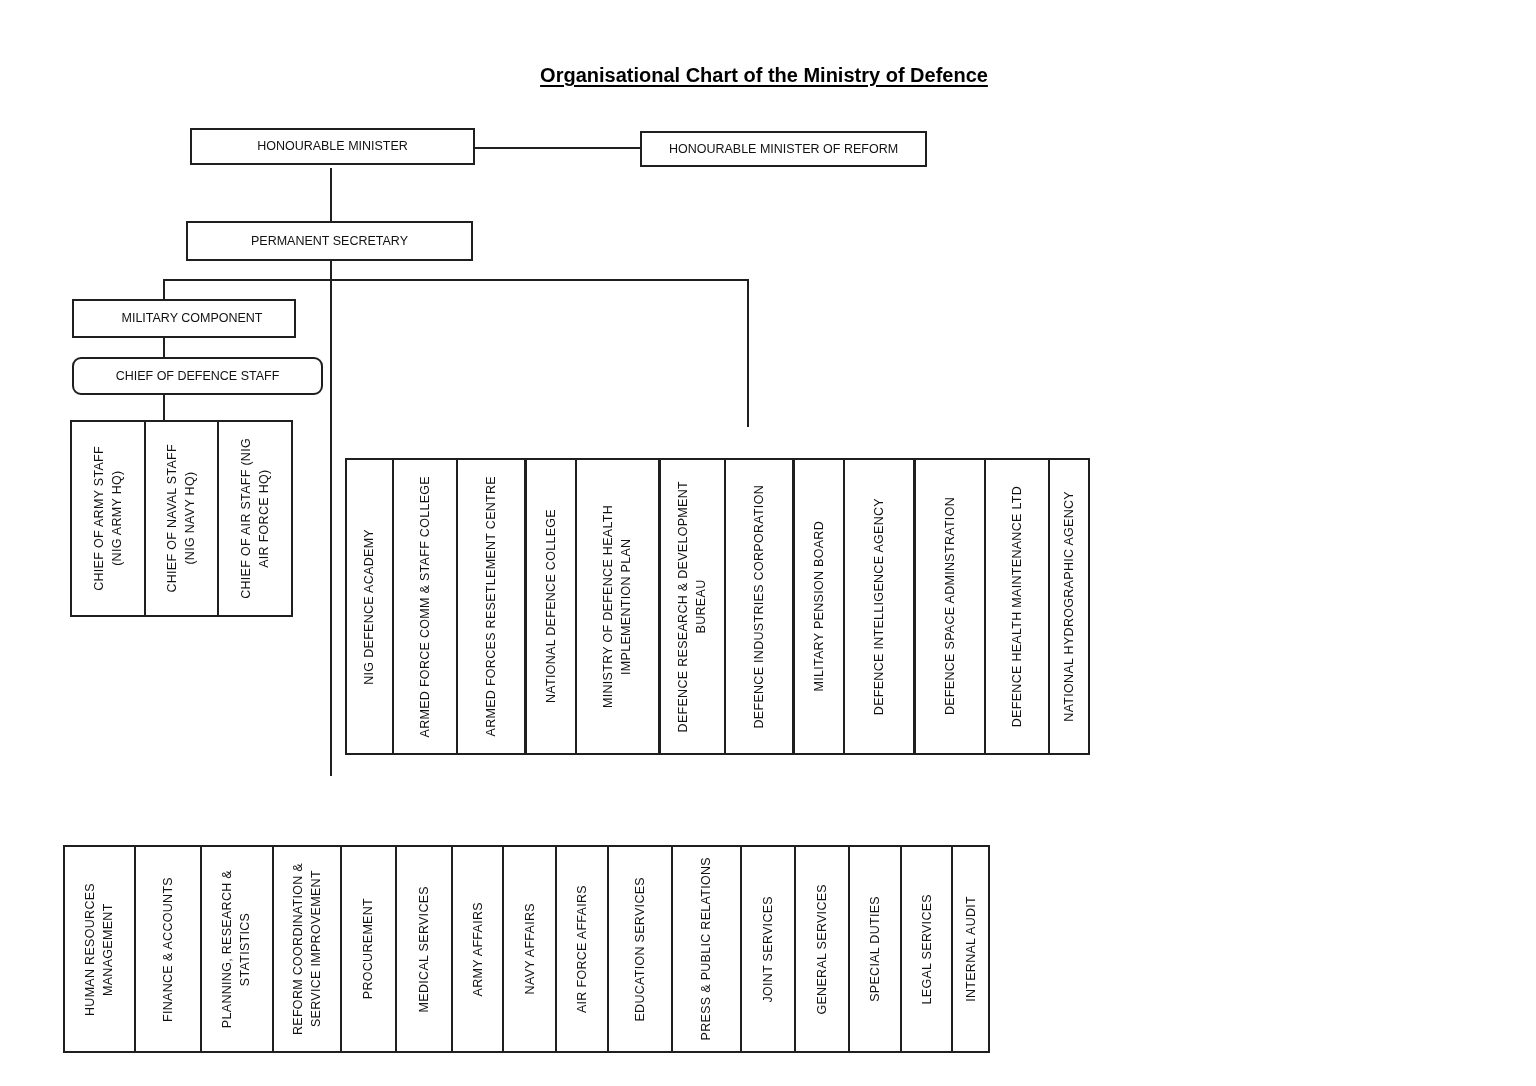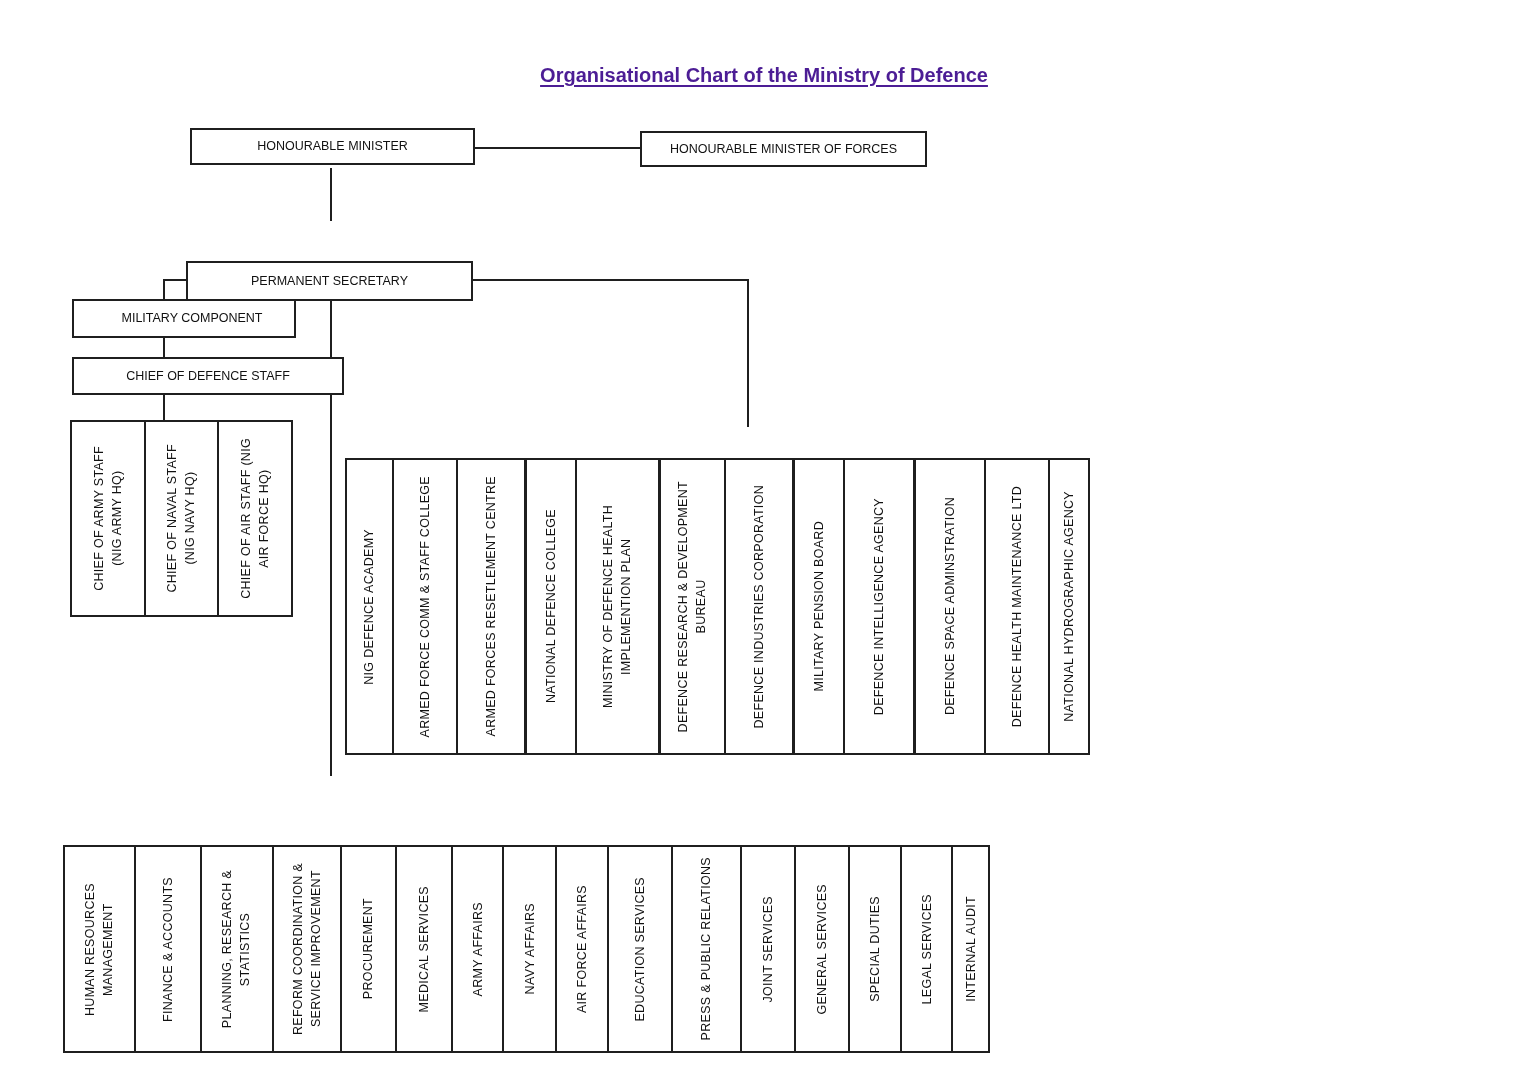--- a/index.html
+++ b/index.html
@@ -10,21 +10,21 @@
     color:#111111;
     font-family:"Liberation Sans", sans-serif;
     overflow:hidden;
   }
   .title {
     position:absolute; left:0; right:8px; top:64px;
     text-align:center;
     font-size:20px; font-weight:bold;
     text-decoration:underline;
     text-underline-offset:3px;
-    color:#4c1d95;
+    color:#000000;
   }
   .box {
     position:absolute;
     box-sizing:border-box;
     border:2px solid #1f1f1f;
     background:#fff;
     display:flex; align-items:center; justify-content:center;
     text-align:center;
     font-size:12.5px;
     color:#111;
@@ -71,25 +71,25 @@
   <div class="line" style="left:475px; top:147px; width:165px; height:2px;"></div>
   <div class="line" style="left:330px; top:168px; width:2px; height:53px;"></div>
   <div class="line" style="left:330px; top:261px; width:2px; height:515px;"></div>
   <div class="line" style="left:163px; top:279px; width:586px; height:2px;"></div>
   <div class="line" style="left:163px; top:279px; width:2px; height:20px;"></div>
   <div class="line" style="left:163px; top:338px; width:2px; height:19px;"></div>
   <div class="line" style="left:163px; top:395px; width:2px; height:25px;"></div>
   <div class="line" style="left:747px; top:279px; width:2px; height:148px;"></div>
 
   <div class="box" style="left:190px; top:128px; width:285px; height:37px;">HONOURABLE MINISTER</div>
-  <div class="box" style="left:640px; top:131px; width:287px; height:36px;">HONOURABLE MINISTER OF FORCES</div>
-  <div class="box" style="left:186px; top:221px; width:287px; height:40px;margin-top:40px;">PERMANENT SECRETARY</div>
+  <div class="box" style="left:640px; top:131px; width:287px; height:36px;">HONOURABLE MINISTER OF REFORM</div>
+  <div class="box" style="left:186px; top:221px; width:287px; height:40px;">PERMANENT SECRETARY</div>
 
   <div class="box" style="left:72px; top:299px; width:224px; height:39px;padding-left:16px;">MILITARY COMPONENT</div>
-  <div class="box" style="left:72px; top:357px; width:272px; height:38px;">CHIEF OF DEFENCE STAFF</div>
+  <div class="box" style="left:72px; top:357px; width:251px; height:38px;border-radius:9px;">CHIEF OF DEFENCE STAFF</div>
 
   <div class="row" style="left:70px; top:420px; width:223px; height:197px;">
     <div class="vcol" style="flex:1">
       <span class="vtext">CHIEF OF ARMY STAFF
 (NIG ARMY HQ)</span>
     </div>
     <div class="vcol" style="flex:1">
       <span class="vtext">CHIEF OF NAVAL STAFF
 (NIG NAVY HQ)</span>
     </div>

